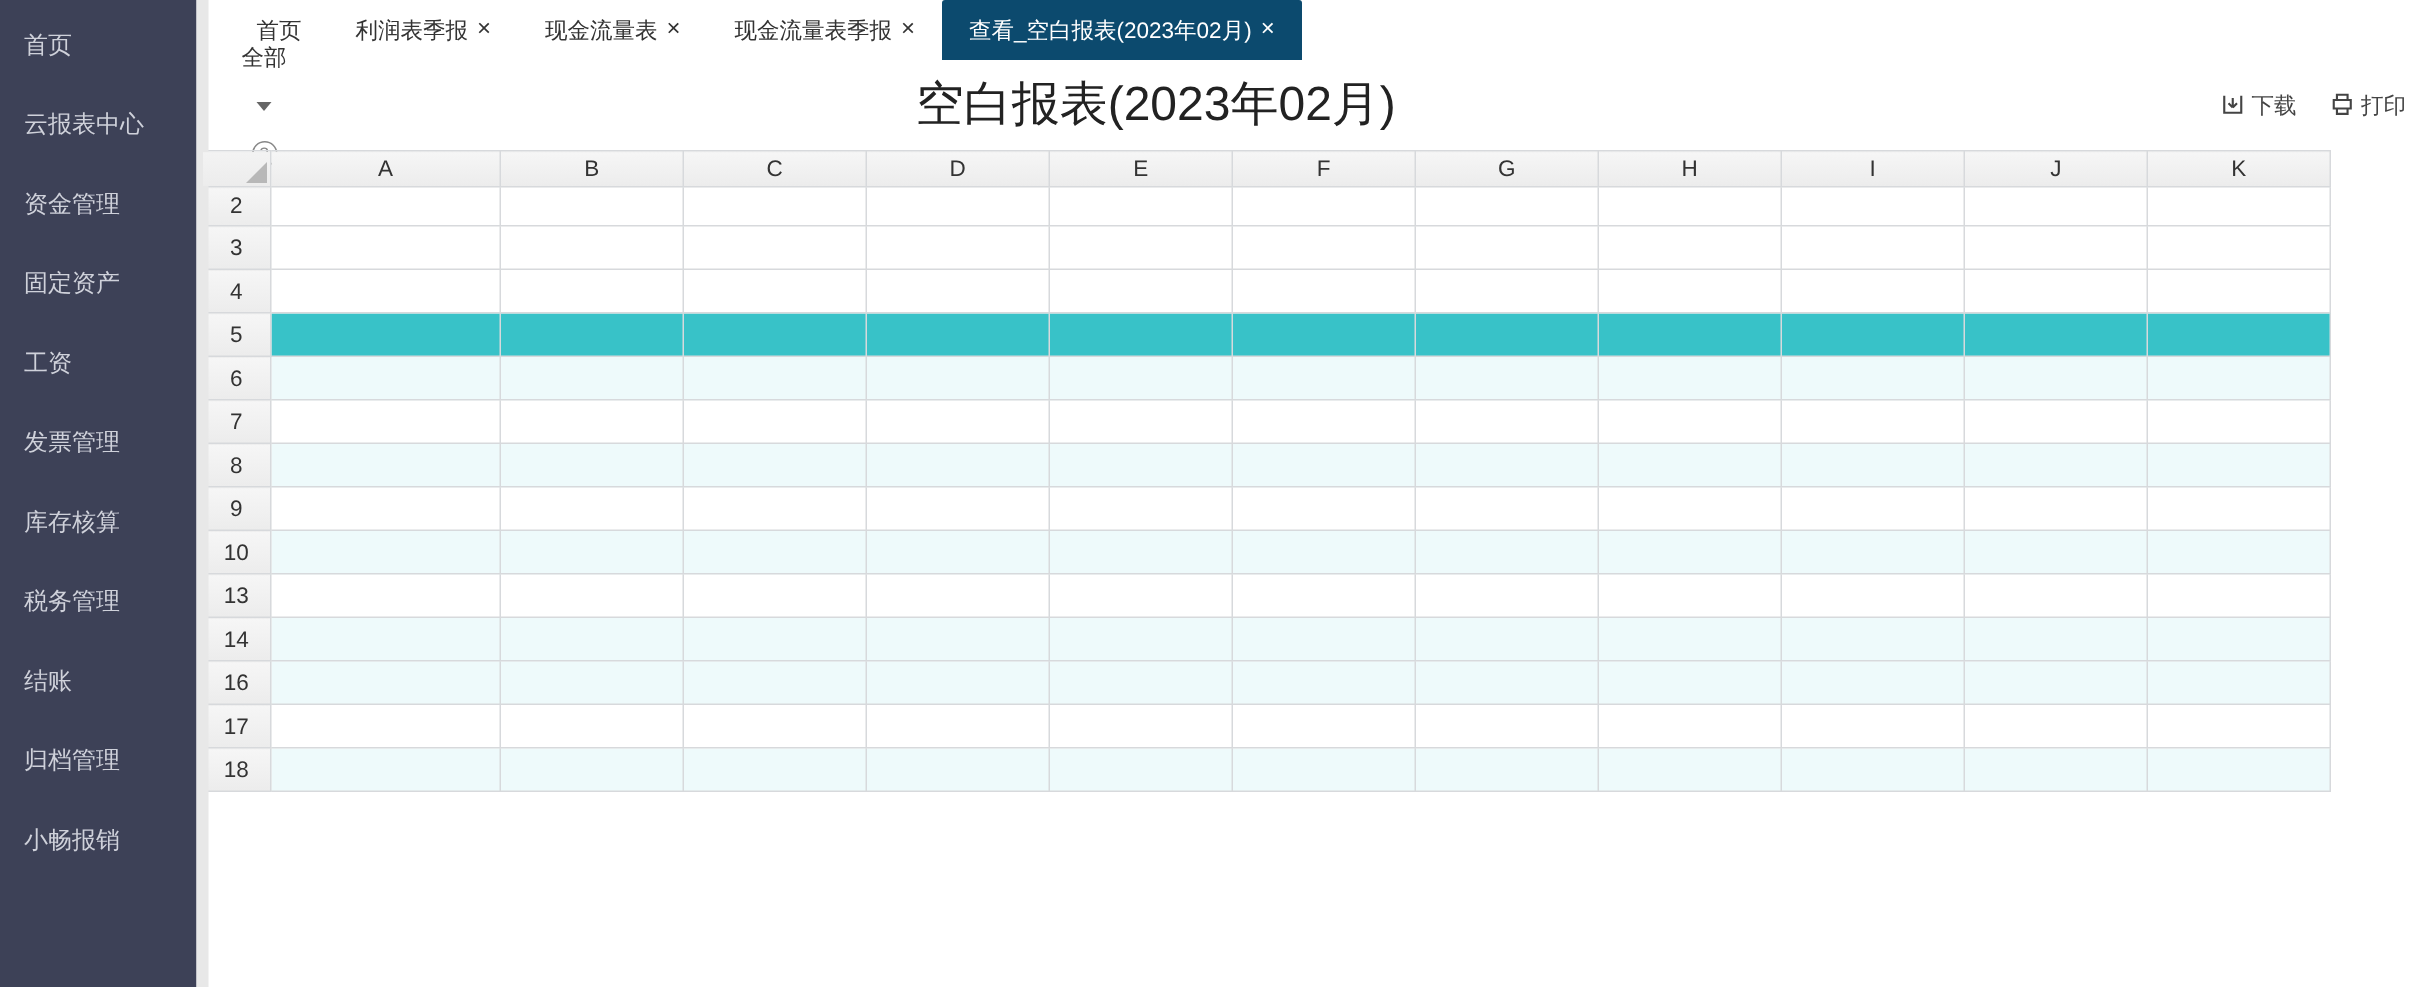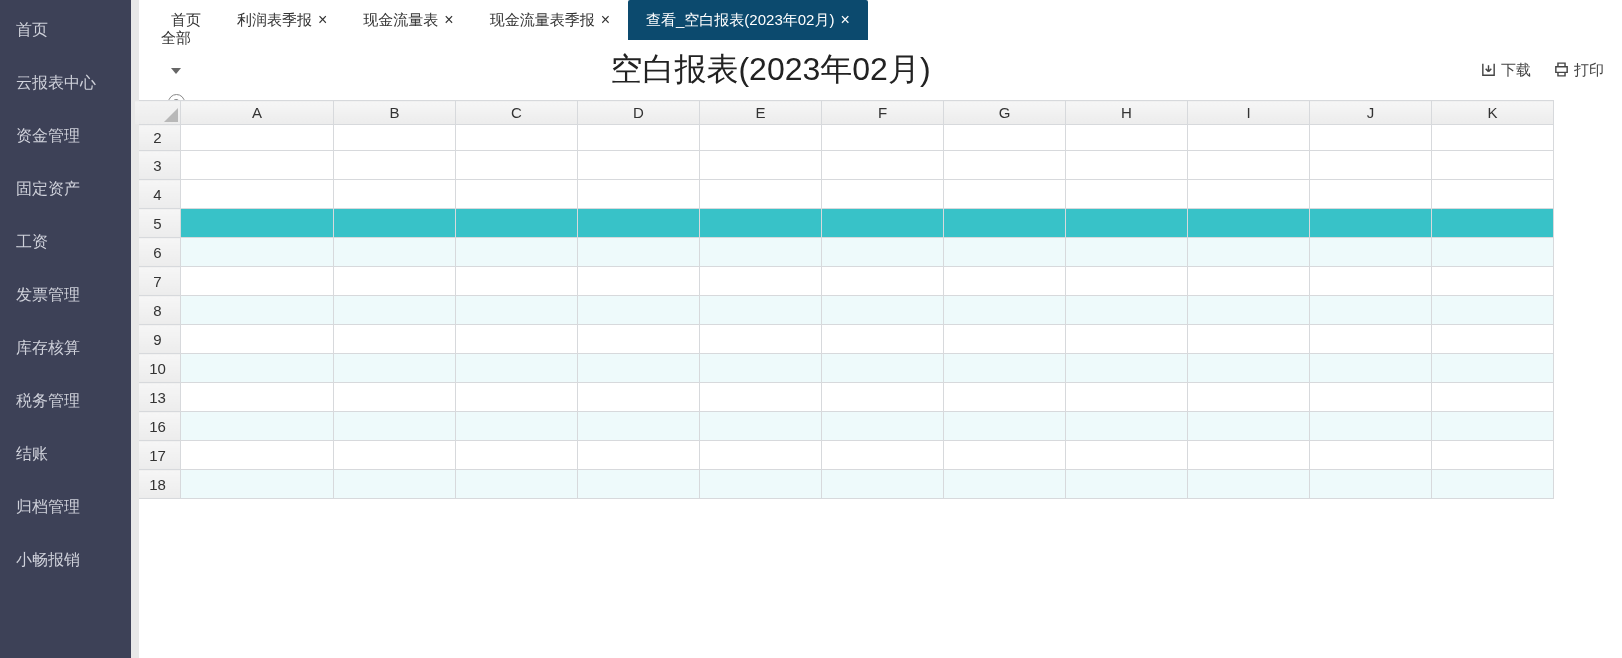--- a/index.html
+++ b/index.html
@@ -265,20 +265,34 @@
               <td></td>
               <td></td>
               <td></td>
               <td></td>
               <td></td>
               <td></td>
               <td></td>
               <td></td>
             </tr>
             <tr class="alt">
+              <th class="row-head">14</th>
+              <td></td>
+              <td></td>
+              <td></td>
+              <td></td>
+              <td></td>
+              <td></td>
+              <td></td>
+              <td></td>
+              <td></td>
+              <td></td>
+              <td></td>
+            </tr>
+            <tr class="alt">
               <th class="row-head">16</th>
               <td></td>
               <td></td>
               <td></td>
               <td></td>
               <td></td>
               <td></td>
               <td></td>
               <td></td>
               <td></td>

